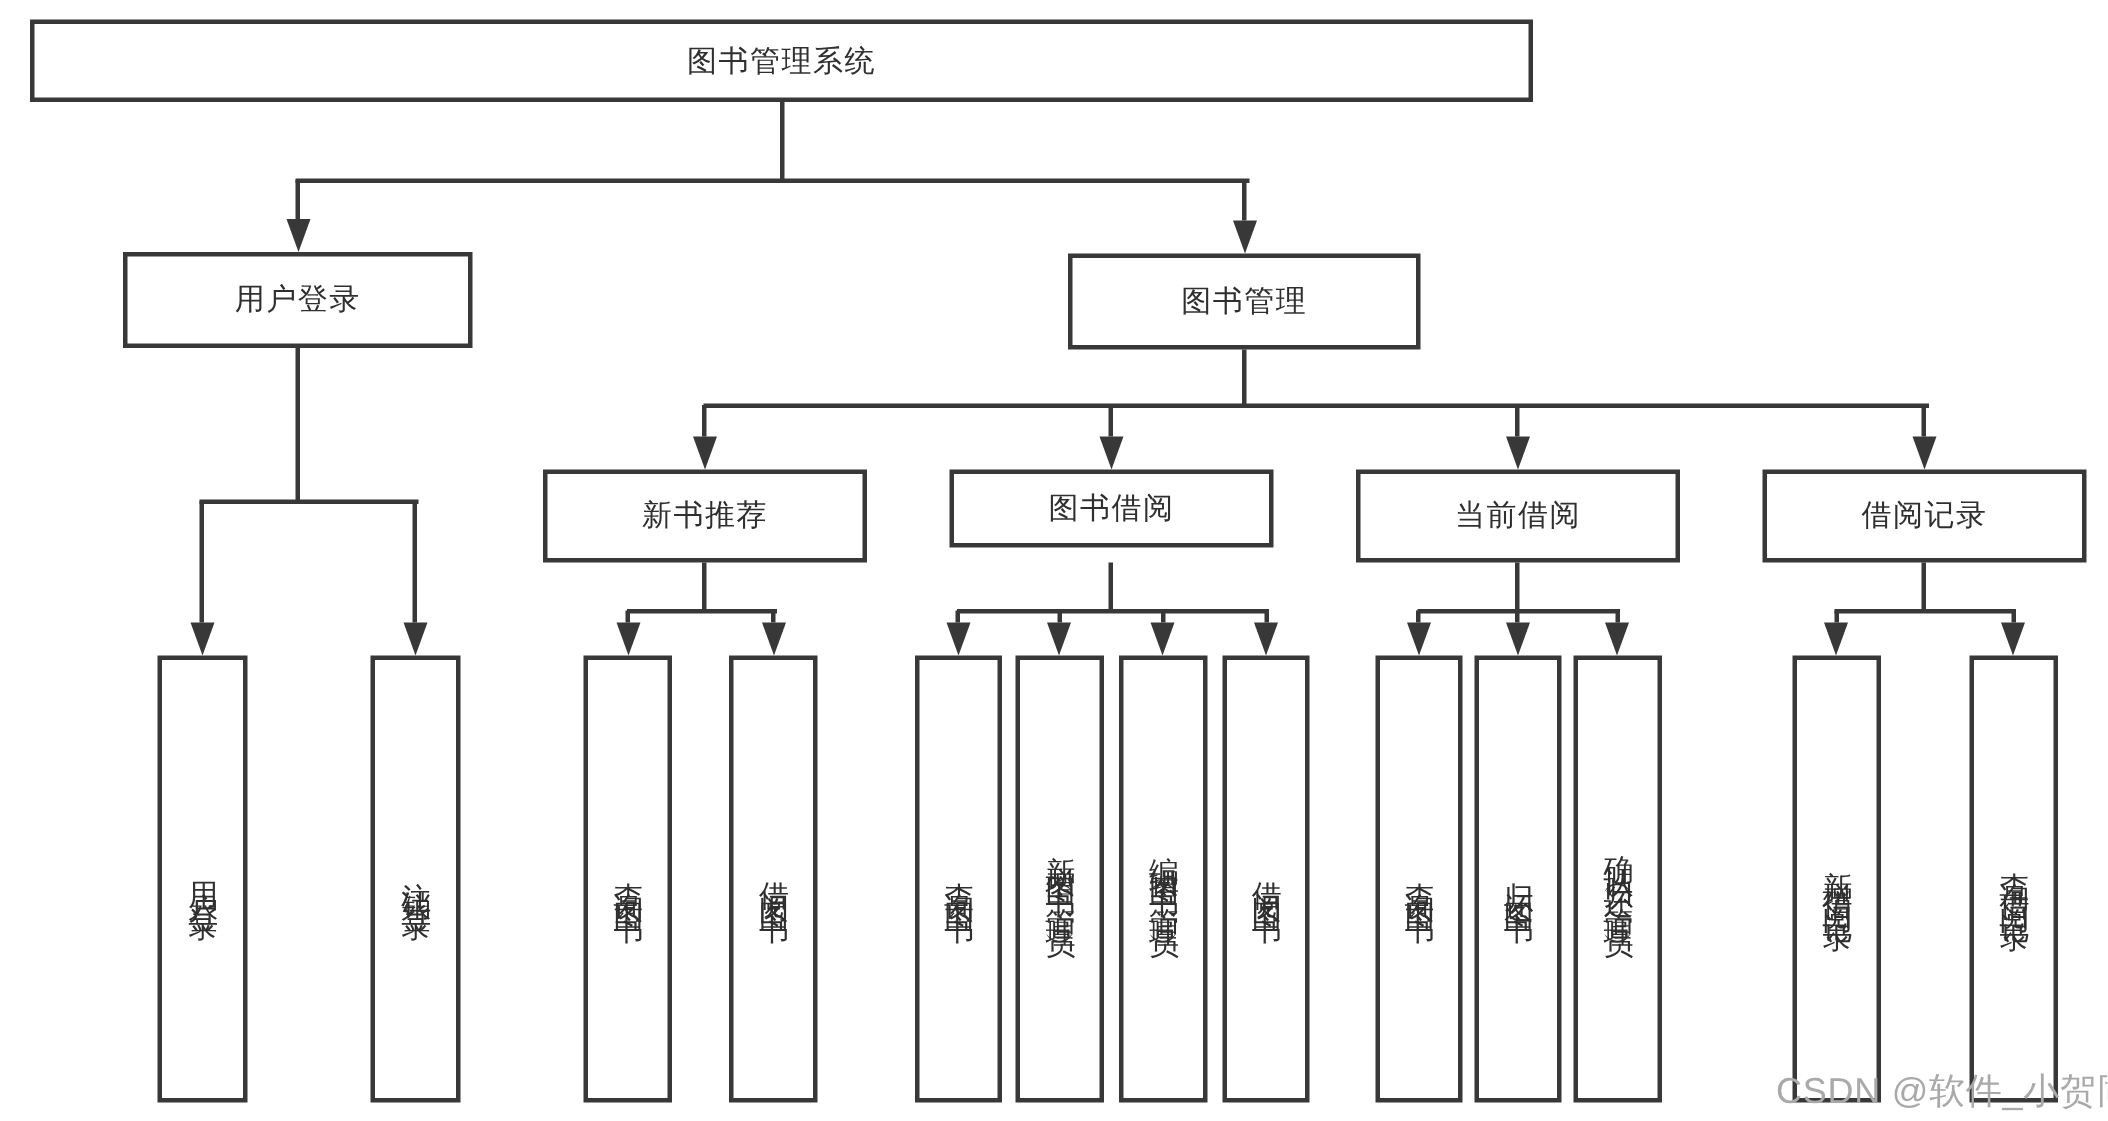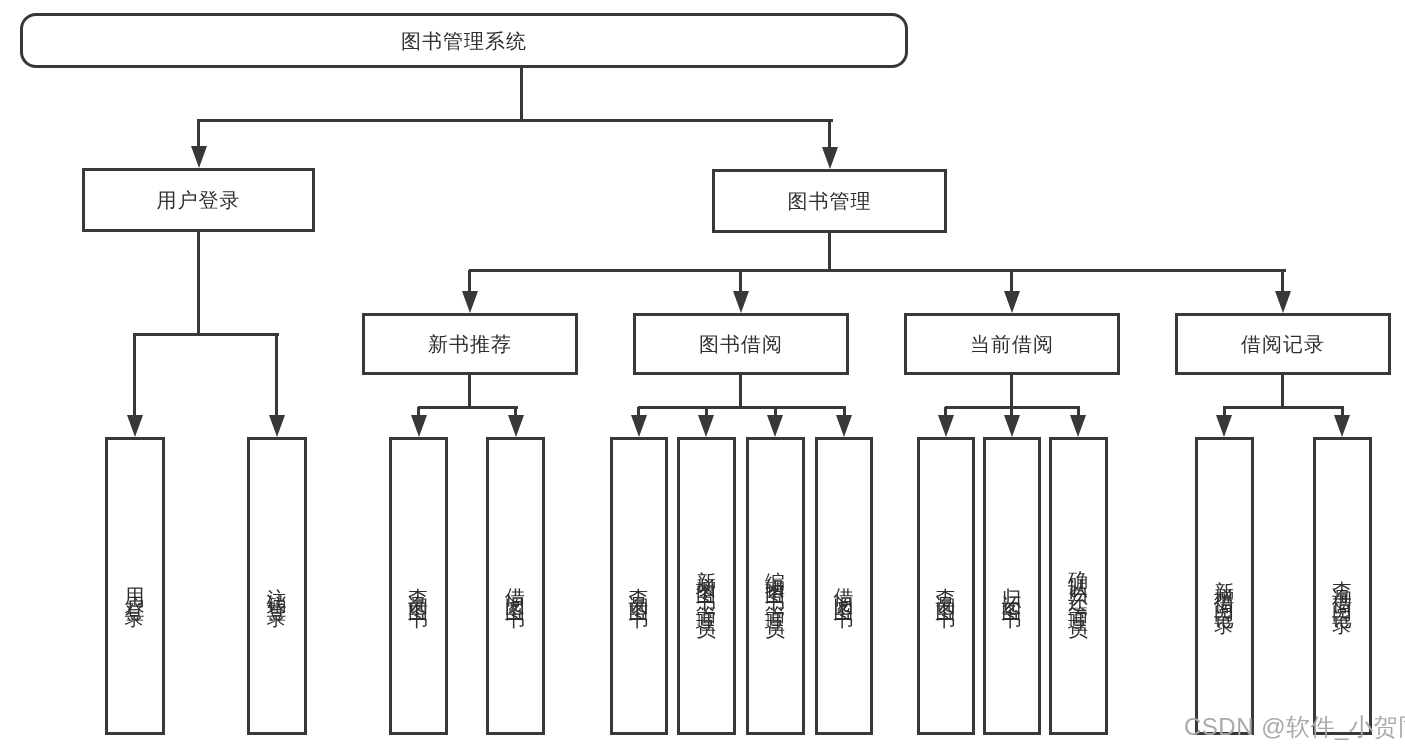--- a/index.html
+++ b/index.html
@@ -58,27 +58,27 @@
     color:var(--wm);
     white-space:nowrap;
     letter-spacing:0.5px;
   }
 </style>
 </head>
 <body>
 
 <div class="canvas">
 
-  <div class="box" style="left:20px;top:13px;width:888px;height:55px;border-radius:16px;">图书管理系统</div>
+  <div class="box" style="left:20px;top:13px;width:1002px;height:55px;">图书管理系统</div>
 
   <div class="box" style="left:82px;top:168px;width:233px;height:64px;">用户登录</div>
   <div class="box" style="left:362px;top:313px;width:216px;height:62px;">新书推荐</div>
 
   <div class="box" style="left:712px;top:169px;width:235px;height:64px;">图书管理</div>
-  <div class="box" style="left:633px;top:313px;width:216px;height:62px;">图书借阅</div>
+  <div class="box" style="left:633px;top:313px;width:216px;height:52px;">图书借阅</div>
   <div class="box" style="left:904px;top:313px;width:216px;height:62px;">当前借阅</div>
   <div class="box" style="left:1175px;top:313px;width:216px;height:62px;">借阅记录</div>
 
   <div class="vbox" style="left:105px;width:60px;">
     <span>用户登录</span>
     </div>
   <div class="vbox" style="left:247px;width:60px;">
     <span>注销登录</span>
     </div>
 

